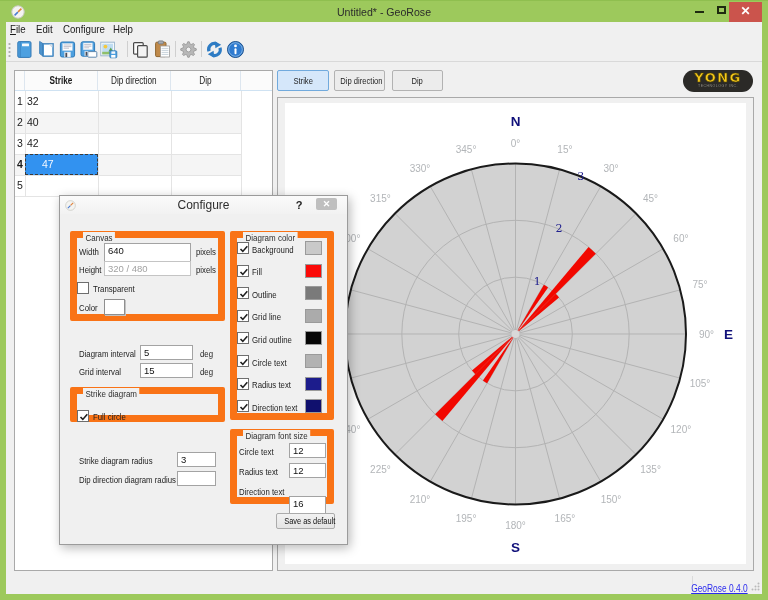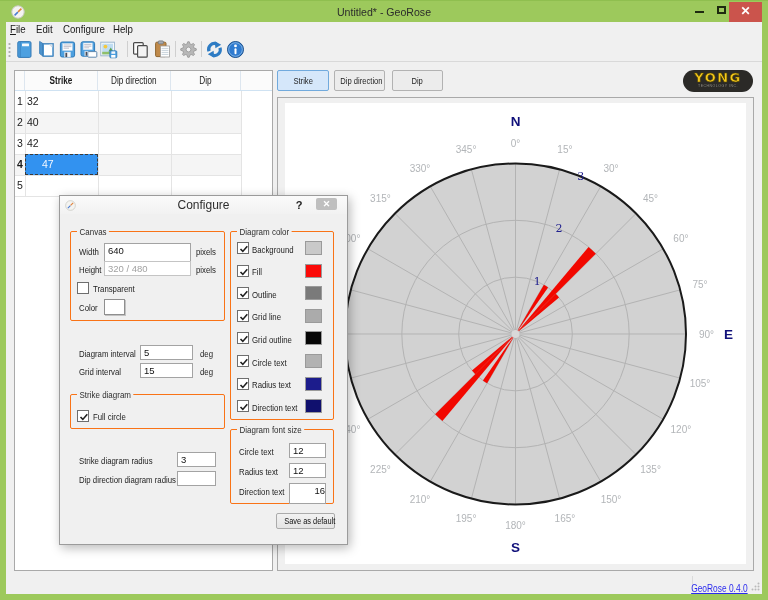--- a/index.html
+++ b/index.html
@@ -64,21 +64,21 @@
   #grip { position:absolute; right:2px; top:9px; width:9px; height:9px; }
 
   
   #dialog { position:absolute; left:59px; top:195px; width:289px; height:350px; background:#f0f0f0; border:1px solid #9b9b9b; box-shadow:2px 3px 10px rgba(0,0,0,0.28); }
   #dlg-titlebar { position:absolute; left:0; top:0; width:287px; height:18px; background:linear-gradient(#fbfbfb,#f2f2f2); }
   #dlg-icon { position:absolute; left:5px; top:4px; width:11px; height:11px; }
   #dlg-title { position:absolute; left:0; top:0; width:287px; text-align:center; line-height:19px; font-size:12px; color:#2e2e2e; }
   #dlg-help { position:absolute; left:232px; top:1px; width:14px; height:16px; text-align:center; line-height:17px; font-size:11px; font-weight:bold; color:#222; }
   #dlg-close { position:absolute; left:256px; top:2px; width:21px; height:12px; background:#bfbfbf; border-radius:2px; color:#fff; text-align:center; line-height:12px; font-size:9px; font-weight:bold; }
 
-  .group { position:absolute; border:1px solid #f97316; border-radius:2px; }
+  .group { position:absolute; border:7px solid #f97316; border-radius:2px; }
   .group-label { position:absolute; top:-6px; left:6px; background:#f0f0f0; padding:0 3px; font-size:9.5px; color:#2e2e2e; line-height:11px; white-space:nowrap; transform:scaleX(0.84); transform-origin:0 50%; }
   .dlabel { position:absolute; font-size:9.5px; color:#1d1d1d; line-height:12px; white-space:nowrap; transform:scaleX(0.82); transform-origin:0 50%; }
   .dedit { position:absolute; background:#fff; border:1px solid #a3a3a3; font-size:9.5px; color:#111; line-height:12px; padding:1px 0 0 3px; white-space:nowrap; }
   .dedit.disabled { border-color:#c4c4c4; color:#a2a2a2; }
   .cb { position:absolute; width:12px; height:12px; background:#fff; border:1px solid #6e6e6e; }
   .cb svg { position:absolute; left:0px; top:0px; }
   .swatch { position:absolute; border:1px solid #9a9a9a; }
   #save-btn { position:absolute; left:216px; top:317px; width:59px; height:16px; background:linear-gradient(#f2f2f2,#e4e4e4); border:1px solid #ababab; font-size:9.5px; text-align:center; line-height:14px; color:#111; border-radius:2px; white-space:nowrap; }
   #save-btn span { display:inline-block; transform:scaleX(0.78); transform-origin:center; }
 </style>
@@ -338,21 +338,21 @@
   <div class="dlabel" style="left:19px;top:106px;">Color</div>
   <div class="swatch" style="left:44px;top:103px;width:21px;height:16px;background:#ffffff;border-color:#8f8f8f;box-shadow:1px 1px 0 #c2c2c2;"></div>
 
   <div class="dlabel" style="left:19px;top:152px;">Diagram interval</div>
   <div class="dedit" style="left:80px;top:149px;width:53px;height:15px;">5</div>
   <div class="dlabel" style="left:140px;top:152px;">deg</div>
   <div class="dlabel" style="left:19px;top:170px;">Grid interval</div>
   <div class="dedit" style="left:80px;top:167px;width:53px;height:15px;">15</div>
   <div class="dlabel" style="left:140px;top:170px;">deg</div>
 
-  <div class="group" style="left:10px;top:198px;width:155px;height:35px;">
+  <div class="group" style="left:10px;top:191px;width:155px;height:35px;">
     <div class="group-label">Strike diagram</div>
   </div>
   <div class="cb" style="left:17px;top:214px;">
       <svg width="12" height="12" viewBox="0 0 12 12">
         <polyline points="2.5,6 4.8,8.4 9.3,3.2" stroke="#1f1f1f" stroke-width="1.6" fill="none"></polyline>
       </svg>
     </div>
   <div class="dlabel" style="left:33px;top:215px;">Full circle</div>
 
   <div class="dlabel" style="left:19px;top:259px;">Strike diagram radius</div>
@@ -423,16 +423,16 @@
     </div>
 
   <div class="group" style="left:170px;top:233px;width:104px;height:75px;">
     <div class="group-label">Diagram font size</div>
   </div>
   <div class="dlabel" style="left:179px;top:250px;">Circle text</div>
   <div class="dedit" style="left:229px;top:247px;width:37px;height:15px;">12</div>
   <div class="dlabel" style="left:179px;top:270px;">Radius text</div>
   <div class="dedit" style="left:229px;top:267px;width:37px;height:15px;">12</div>
   <div class="dlabel" style="left:179px;top:290px;">Direction text</div>
-  <div class="dedit" style="left:229px;top:287px;width:37px;height:21px;text-align:right;">16</div>
+  <div class="dedit" style="left:229px;top:300px;width:37px;height:21px;">16</div>
 
   <div id="save-btn"><span>Save as default</span></div>
 </div>
 
 </body></html>

